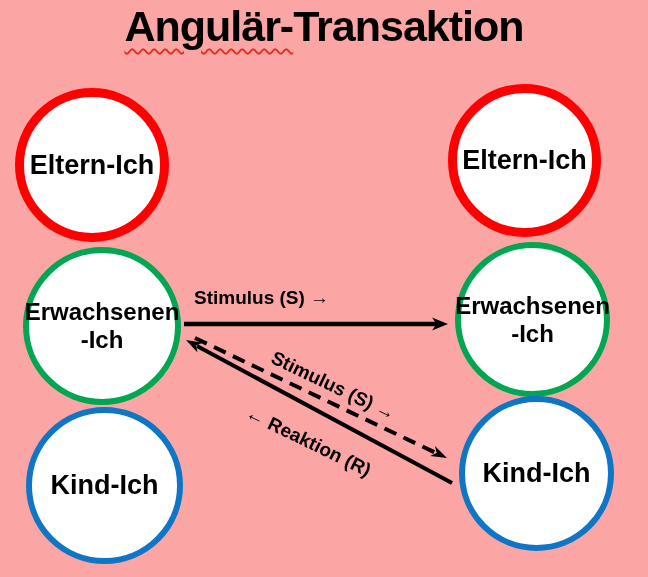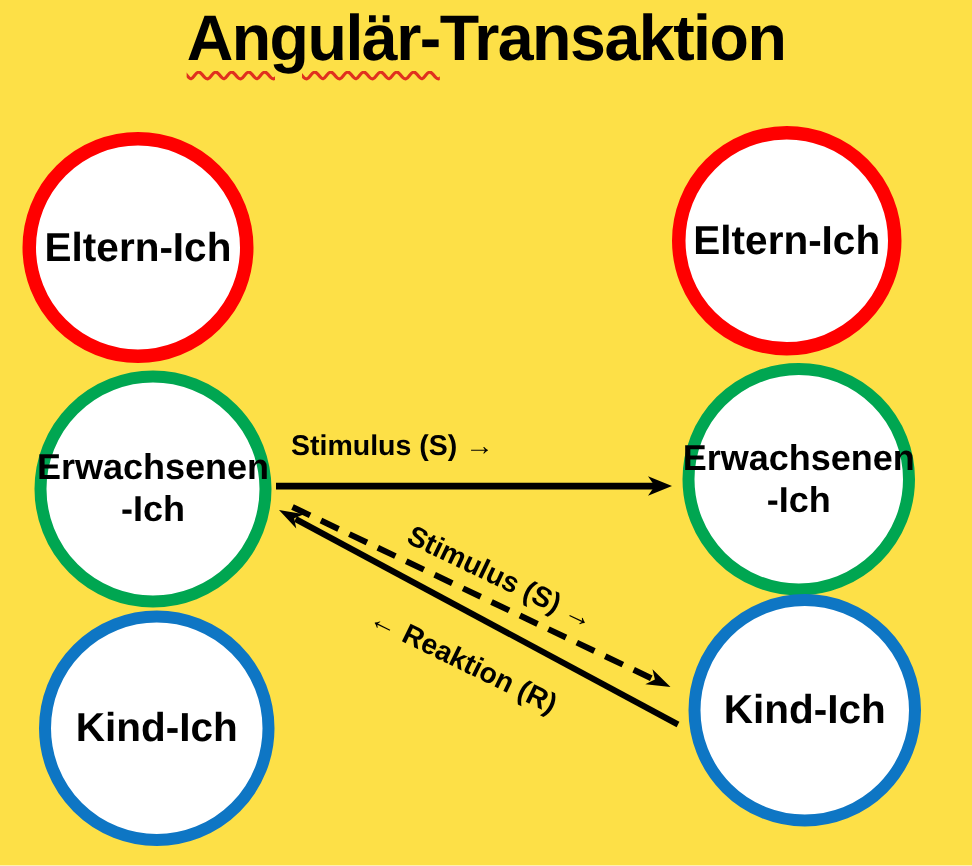--- a/index.html
+++ b/index.html
@@ -1,17 +1,17 @@
 <!DOCTYPE html>
 <html><head>
 <meta charset="utf-8">
 <style>
   html,body { margin:0; padding:0; background:#ffffff; }
   body { width:648px; height:577px; font-family:"Liberation Sans", sans-serif; }
-  .slide { position:relative; width:648px; height:577px; background:#fde047; overflow:hidden; }
+  .slide { position:relative; width:648px; height:577px; background:#fca5a5; overflow:hidden; }
 
   
   .title {
     position:absolute; top:2px; left:0; width:100%;
     margin:0; text-align:center;
     font-size:43px; font-weight:bold; letter-spacing:-1px; color:#000;
   }
   .squiggle {
     text-decoration-line:underline;
     text-decoration-style:wavy;
@@ -19,21 +19,21 @@
     text-decoration-thickness:2px;
     text-underline-offset:7px;
   }
 
   
   .circle {
     position:absolute; box-sizing:border-box;
     border-radius:50%; background:#fff;
     display:flex; flex-direction:column; align-items:center; justify-content:center;
     text-align:center; font-weight:bold; color:#000;
-    border:8px solid #a16207;
+    border:6px solid #a16207;
   }
   .c-l-parent { left:15px;  top:88px;  width:154px; height:154px; border-width:9px; font-size:27px; }
   .c-l-adult  { left:23px;  top:247px; width:158px; height:158px; font-size:24px; line-height:1.15; }
   .c-l-child  { left:26px;  top:407px; width:157px; height:157px; font-size:27px; }
   .c-r-parent { left:448px; top:84px;  width:153px; height:153px; border-width:9px; font-size:27px; }
   .c-r-adult  { left:455px; top:242px; width:155px; height:155px; font-size:24px; line-height:1.15; }
   .c-r-child  { left:459px; top:396px; width:155px; height:155px; font-size:27px; }
   .circle span { display:block; }
 
   

